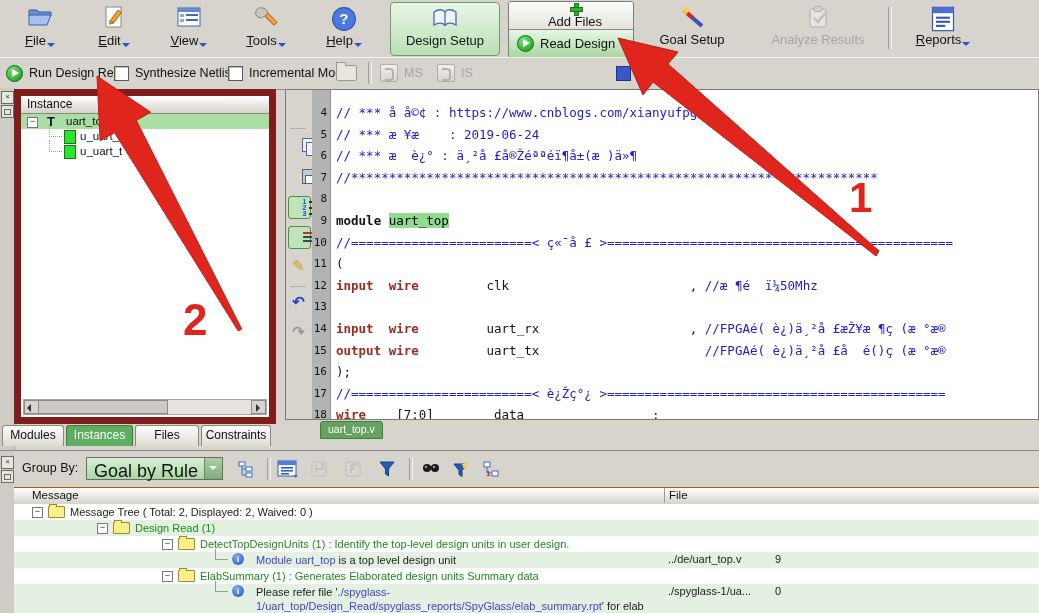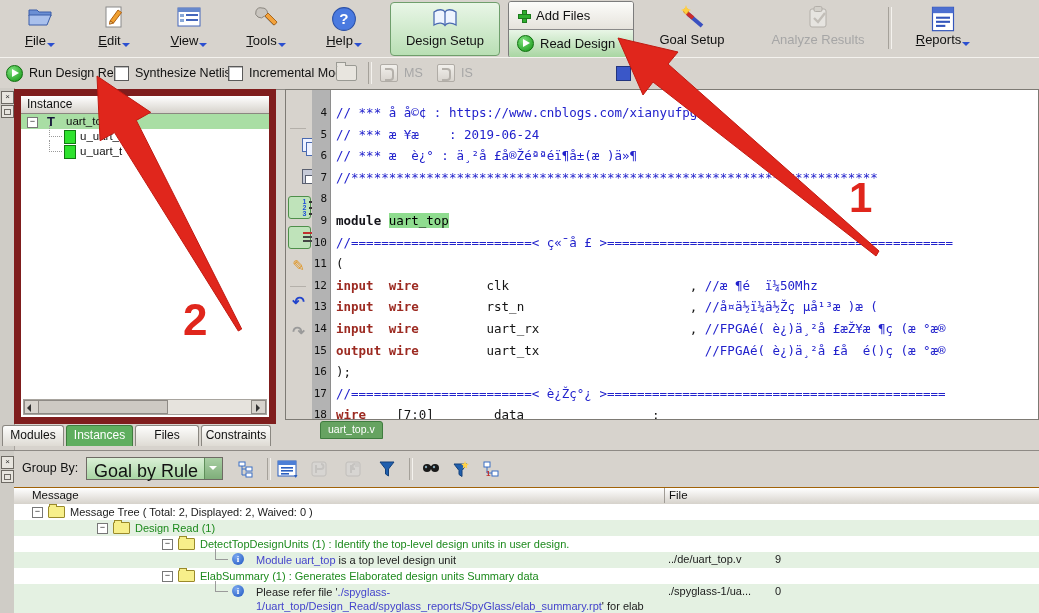--- a/index.html
+++ b/index.html
@@ -16,21 +16,21 @@
   .menu-item .mi-label u{text-decoration:underline;}
   .tri{display:inline-block;width:0;height:0;border:4px solid transparent;
        border-top-color:#2b4fd0;vertical-align:-6px;margin-left:1px;}
   .bigbtn{position:absolute;text-align:center;font-size:13px;color:#111;}
   .design-setup{left:390px;top:2px;width:108px;height:52px;border:1px solid #6f9e6c;border-radius:4px;
       background:linear-gradient(#e9f6e7,#b9dfb4);}
   .design-setup .mi-icon{display:block;margin:4px auto 2px auto;width:28px;height:24px;}
   .btn-stack{position:absolute;left:508px;top:1px;width:124px;height:55px;border:1px solid #7c7c7c;
       border-radius:3px;overflow:hidden;background:#eceae5;}
   .btn-row{height:27px;display:flex;align-items:center;padding-left:8px;gap:6px;font-size:13px;color:#111;}
-  .btn-row.addfiles{background:linear-gradient(#fcfcfa,#e6e3dc);border-bottom:1px solid #8a8a8a;}
+  .btn-row.addfiles{background:linear-gradient(#fcfcfa,#e6e3dc);border-bottom:1px solid #8a8a8a;flex-direction:column;}
   .btn-row.readdesign{background:linear-gradient(#e9f6e7,#a9d6a2);}
   .plus-icon{position:relative;width:13px;height:13px;display:inline-block;}
   .plus-icon:before{content:"";position:absolute;left:5px;top:1px;width:3px;height:11px;background:#2fae2f;border:1px solid #1d7a1d;}
   .plus-icon:after{content:"";position:absolute;left:1px;top:5px;width:11px;height:3px;background:#2fae2f;border:1px solid #1d7a1d;}
   .play-icon{position:relative;width:15px;height:15px;border-radius:50%;display:inline-block;
       background:radial-gradient(circle at 35% 30%,#7de27d,#129312);border:1px solid #0d6e0d;}
   .play-icon:after{content:"";position:absolute;left:5px;top:3px;width:0;height:0;
       border-left:7px solid #fff;border-top:4.5px solid transparent;border-bottom:4.5px solid transparent;}
   .tool-big{position:absolute;top:3px;height:52px;text-align:center;font-size:13px;color:#111;}
   .tool-big .mi-icon{display:block;margin:2px auto 3px auto;width:28px;height:24px;}
@@ -379,21 +379,20 @@
         <div class="code-line">
           <span class="lnum">11</span>
           <span class="ltext"><span class="seg-plain">(</span></span>
         </div>
         <div class="code-line">
           <span class="lnum">12</span>
           <span class="ltext"><span class="seg-kw">input</span><span class="seg-plain">  </span><span class="seg-kw">wire</span><span class="seg-plain">         clk                        , </span><span class="seg-comment">//æ ¶é  ï¼50Mhz</span></span>
         </div>
         <div class="code-line">
           <span class="lnum">13</span>
-          <span class="ltext"><span class="seg-kw">input</span><span class="seg-plain">  </span><span class="seg-kw">wire</span><span class="seg-plain">         rst_n                      , </span><span class="seg-comment">//å¤ä½ï¼ä½Žç µå¹³æ )æ (</span></span>
         </div>
         <div class="code-line">
           <span class="lnum">14</span>
           <span class="ltext"><span class="seg-kw">input</span><span class="seg-plain">  </span><span class="seg-kw">wire</span><span class="seg-plain">         uart_rx                    , </span><span class="seg-comment">//FPGAé( è¿)ä¸²å £æŽ¥æ ¶ç (æ °æ®</span></span>
         </div>
         <div class="code-line">
           <span class="lnum">15</span>
           <span class="ltext"><span class="seg-kw">output</span><span class="seg-plain"> </span><span class="seg-kw">wire</span><span class="seg-plain">         uart_tx                      </span><span class="seg-comment">//FPGAé( è¿)ä¸²å £å  é()ç (æ °æ®</span></span>
         </div>
         <div class="code-line">

